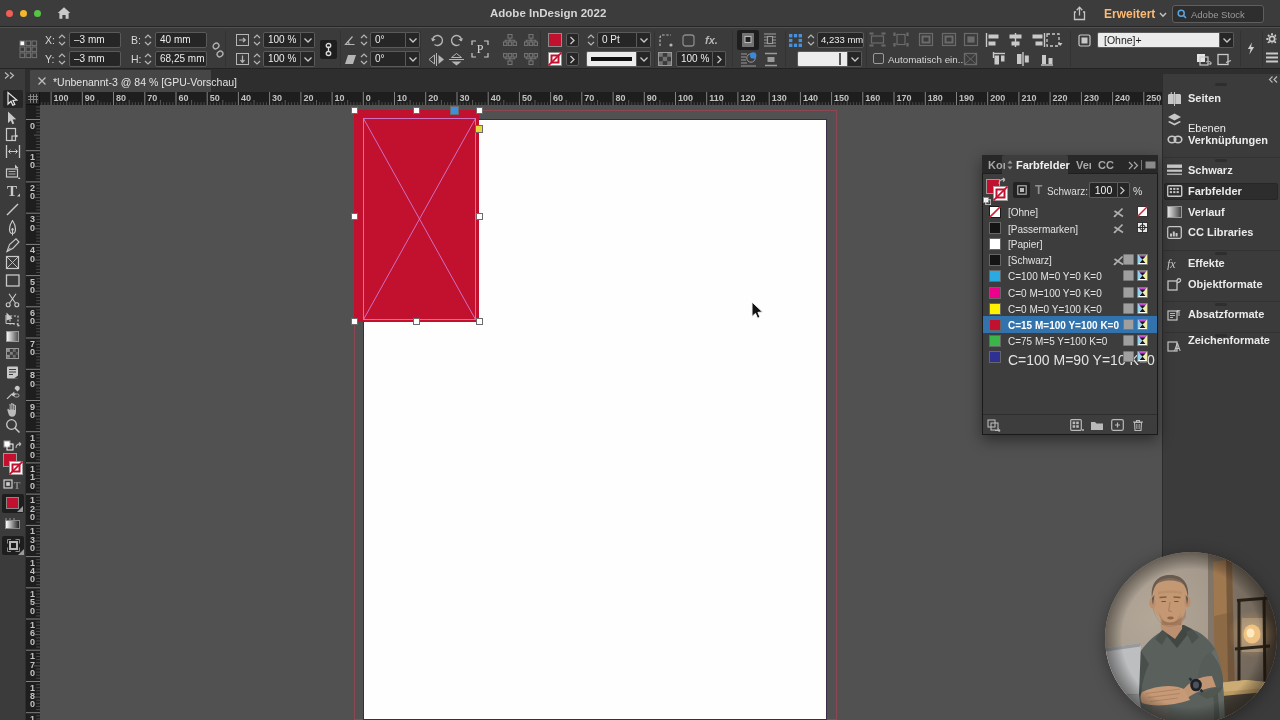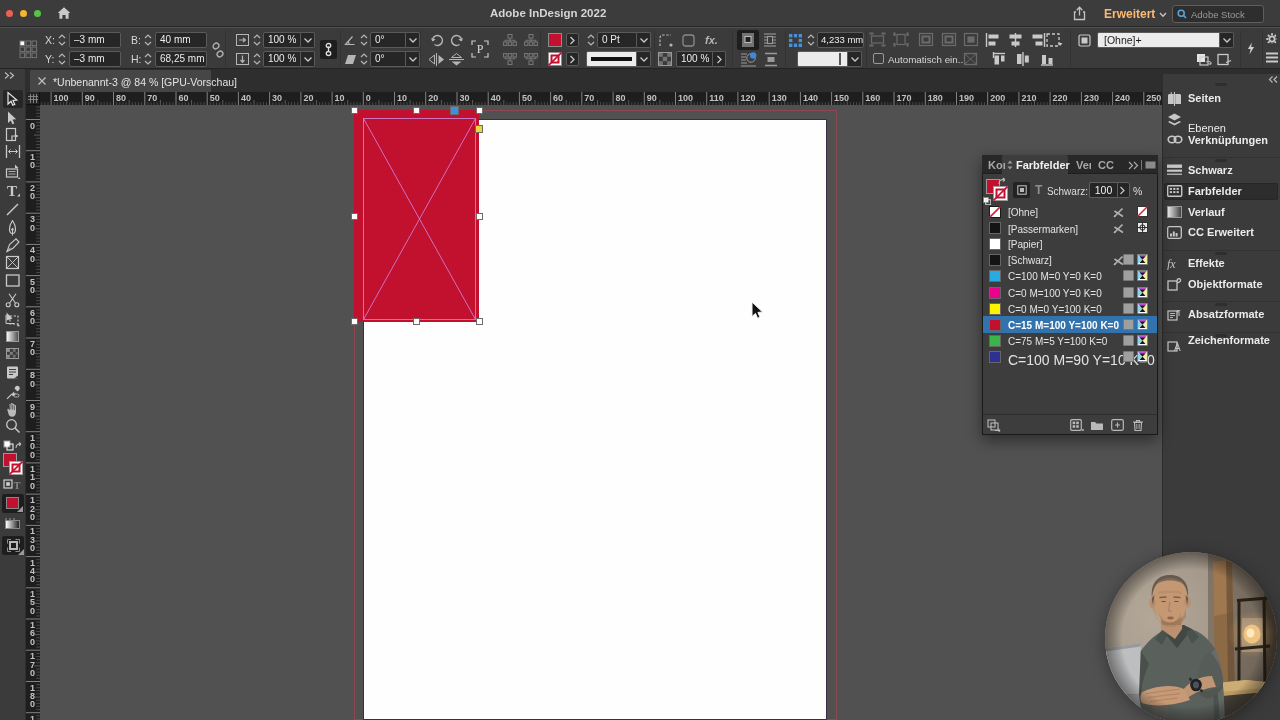--- a/index.html
+++ b/index.html
@@ -1297,21 +1297,21 @@
           <stop offset="0" stop-color="#f2f2f2"></stop>
           <stop offset="1" stop-color="#3a3a3a"></stop>
         </linearGradient>
       </defs>
     </svg>
 <div style="position:absolute;left:1188px;top:205.5px;font-size:11px;color:#ebebeb;font-weight:bold;white-space:nowrap;">Verlauf</div>
 <svg style="position:absolute;left:1167px;top:226.0px;" width="15" height="13" viewBox="0 0 15 13">
       <rect x="0.7" y="0.7" width="13.6" height="11.6" rx="1.5" fill="none" stroke="#c7c7c7" stroke-width="1.3"></rect>
       <path d="M3 10.5 L3 7.5 L5 7.5 L5 10.5 Z M5.8 10.5 L5.8 5.5 L7.8 5.5 L7.8 10.5 Z M8.6 10.5 L8.6 7 L10.6 7 L10.6 10.5 Z" fill="#c7c7c7"></path>
     </svg>
-<div style="position:absolute;left:1188px;top:226.0px;font-size:11px;color:#ebebeb;font-weight:bold;white-space:nowrap;">CC Erweitert</div>
+<div style="position:absolute;left:1188px;top:226.0px;font-size:11px;color:#ebebeb;font-weight:bold;white-space:nowrap;">CC Libraries</div>
 <svg style="position:absolute;left:1167px;top:257.0px;" width="16" height="13" viewBox="0 0 16 13">
       <text x="0" y="11" font-size="12" font-style="italic" fill="#c7c7c7" font-family="Liberation Serif,serif">fx</text>
     </svg>
 <div style="position:absolute;left:1188px;top:257.0px;font-size:11px;color:#ebebeb;font-weight:bold;white-space:nowrap;">Effekte</div>
 <svg style="position:absolute;left:1167px;top:278.0px;" width="15" height="13" viewBox="0 0 15 13">
       <rect x="1" y="3" width="9" height="9" fill="none" stroke="#c7c7c7" stroke-width="1.3"></rect>
       <path d="M10 5 C13.5 4 14.5 2.5 13 1 C11.8 0 10 1 10 3" fill="none" stroke="#c7c7c7" stroke-width="1.2"></path>
     </svg>
 <div style="position:absolute;left:1188px;top:278.0px;font-size:11px;color:#ebebeb;font-weight:bold;white-space:nowrap;">Objektformate</div>
 <svg style="position:absolute;left:1167px;top:308.0px;" width="15" height="13" viewBox="0 0 15 13">

